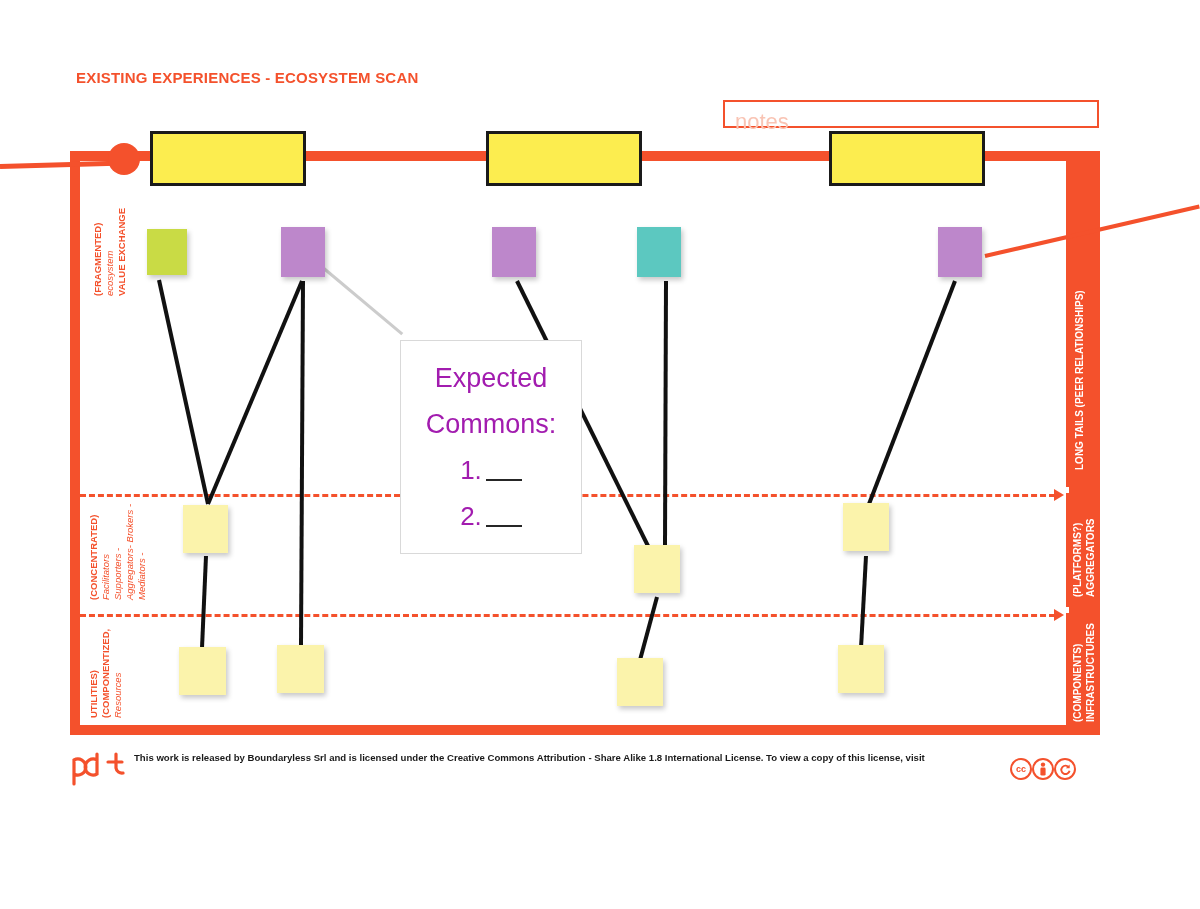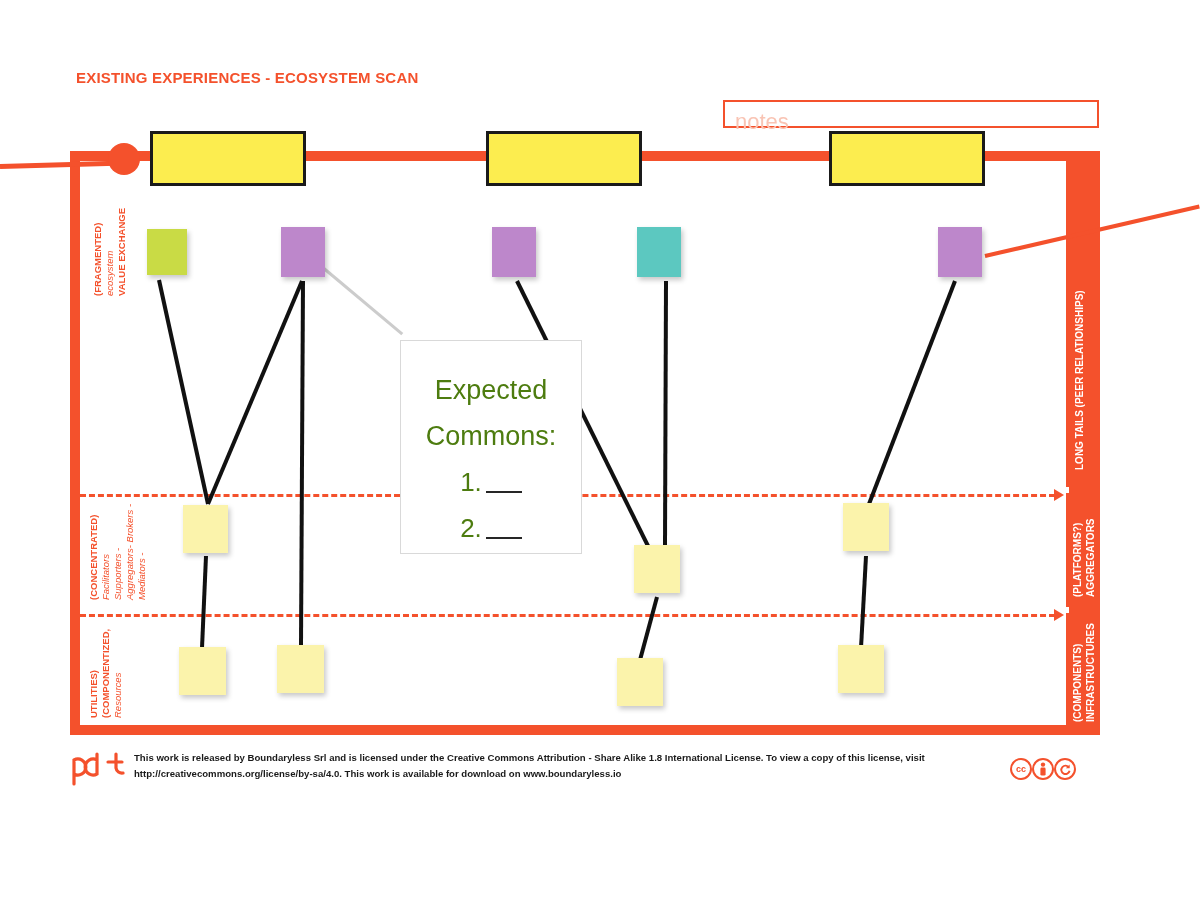--- a/index.html
+++ b/index.html
@@ -236,23 +236,23 @@
     left: 400px;
     top: 340px;
     width: 182px;
     height: 214px;
     background: #ffffff;
     border: 1px solid #d9d9d9;
     box-sizing: border-box;
     z-index: 35;
     text-align: center;
     font-size: 27px;
-    color: #4d7c0f;
+    color: #a21caf;
     line-height: 46px;
-    padding-top: 26px;
+    padding-top: 14px;
   }
   .callout .num-line {
     text-align: center;
     font-size: 26px;
   }
   .callout .blank {
     display: inline-block;
     border-bottom: 2.5px solid #262626;
     width: 36px;
     height: 18px;
@@ -430,21 +430,20 @@
     <svg width="56" height="40" viewBox="0 0 56 40">
       <g fill="none" stroke="#f4512c" stroke-width="3.2" stroke-linecap="round">
         <path d="M4 12 a8 8 0 1 1 0 14 M4 12 L4 36"></path>
         <path d="M27 12 a8 8 0 1 0 0 14 M27 6 L27 26"></path>
         <path d="M38 14 L52 14 M46 6 L46 20 a6 6 0 0 0 7 5"></path>
       </g>
     </svg>
   </div>
   <div class="footer-text">
     <div>This work is released by Boundaryless Srl and is licensed under the Creative Commons Attribution - Share Alike 1.8 International License. To view a copy of this license, visit</div>
-    <div>http://creativecommons.org/license/by-sa/4.0. This work is available for download on www.boundaryless.io</div>
   </div>
   <div class="cc-icons">
     <div class="cc-icon">cc</div>
     <div class="cc-icon">
       <svg width="12" height="14" viewBox="0 0 12 14">
         <circle cx="6" cy="2.6" r="2.2" fill="#f4512c"></circle>
         <rect x="3.4" y="5.6" width="5.2" height="8" rx="1.4" fill="#f4512c"></rect>
       </svg>
     </div>
     <div class="cc-icon">

